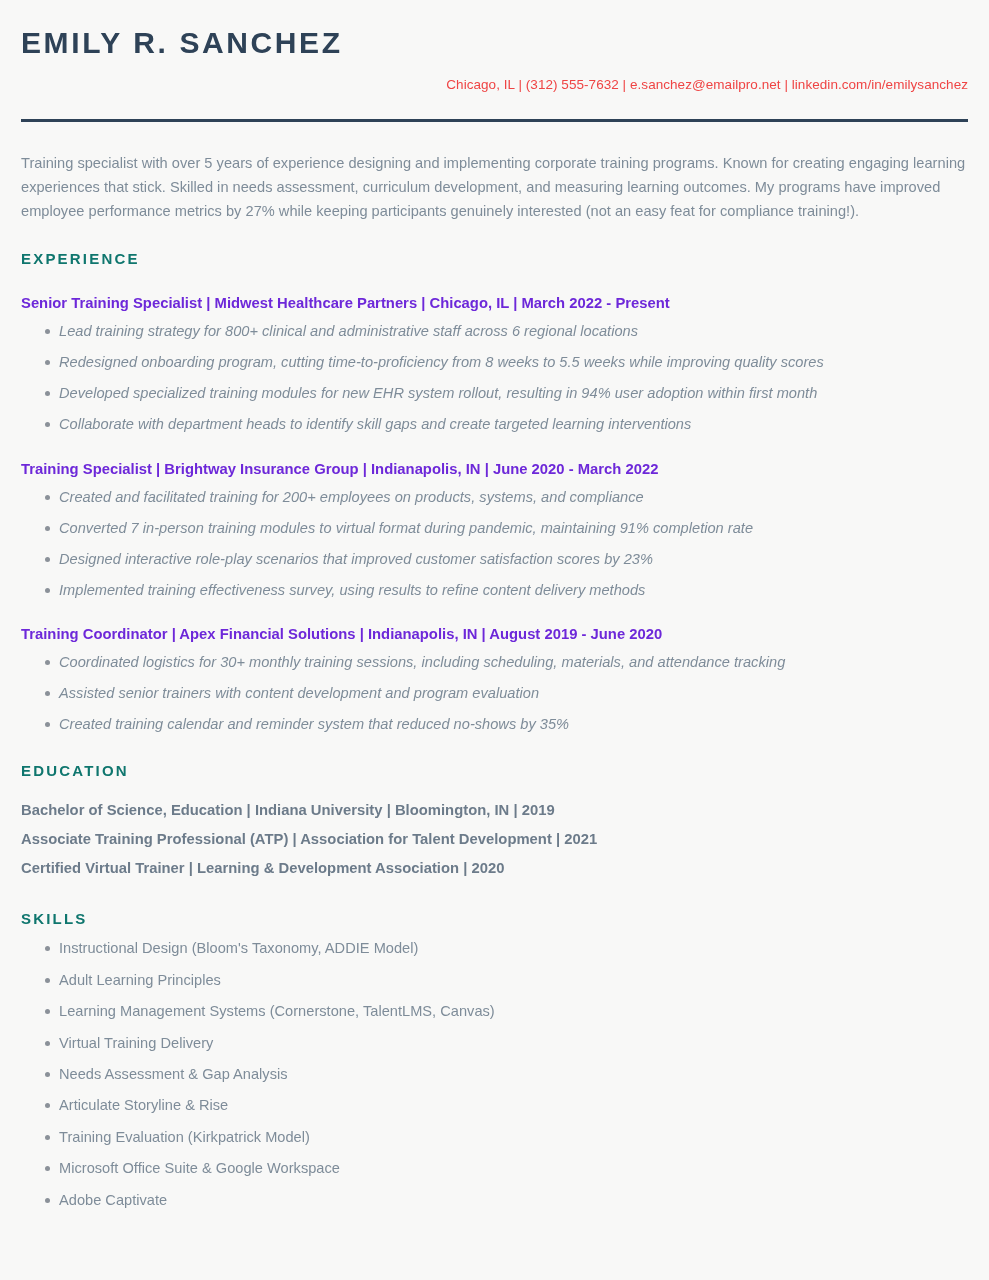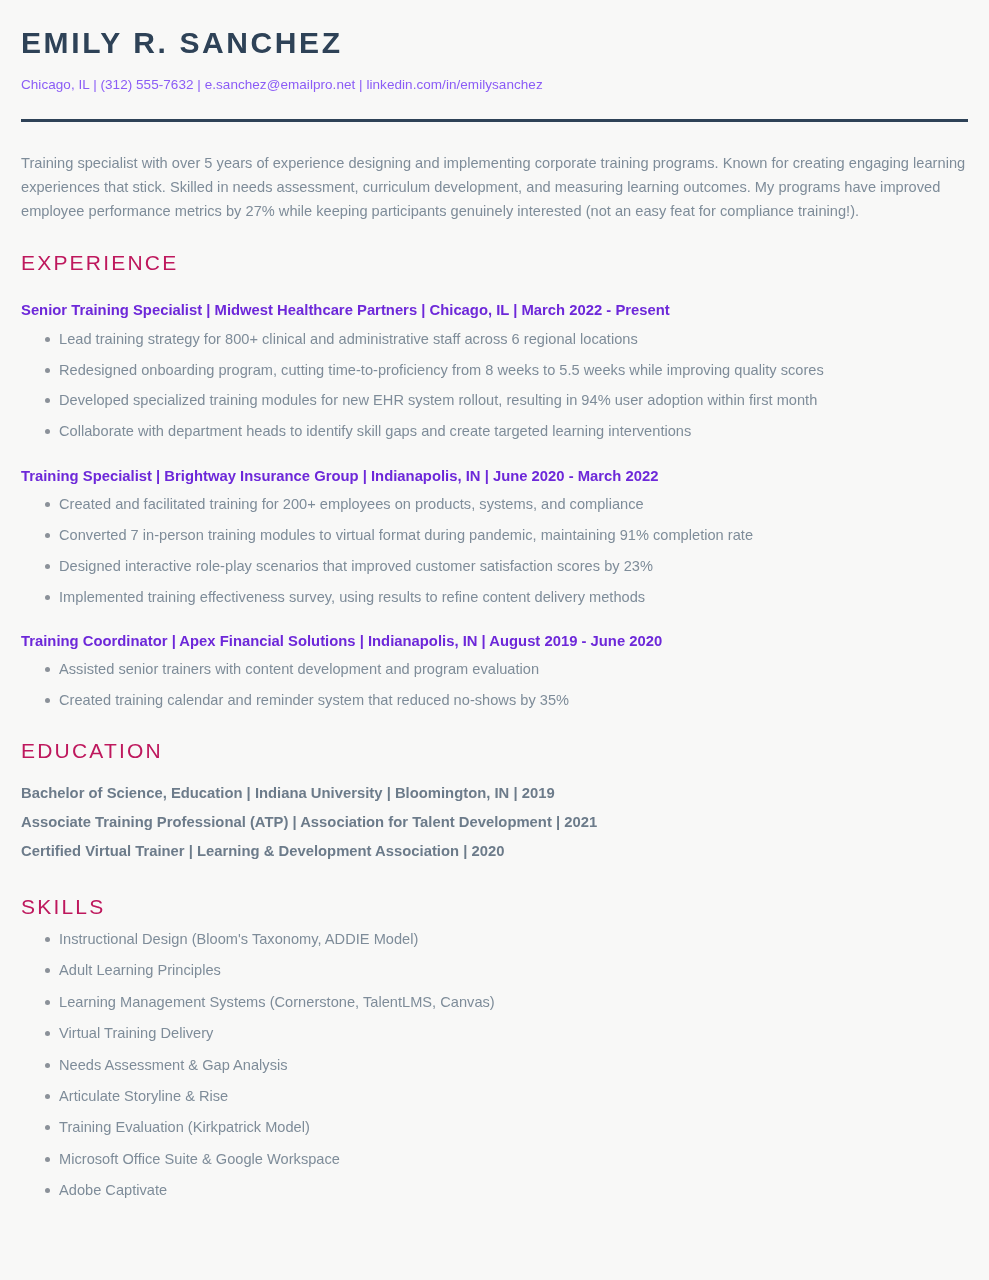--- a/index.html
+++ b/index.html
@@ -29,24 +29,25 @@
     font-size: 30px;
     font-weight: bold;
     letter-spacing: 2.6px;
     color: #2e4257;
     line-height: 1.1;
     margin: 0 0 0 0;
     padding-top: 4px;
   }
   .contact {
     font-size: 13.5px;
-    color: #8b5cf6;
+    color: #ef4444;
     margin-top: 17px;
     line-height: 1.3;
     letter-spacing: 0.05px;
+    text-align: right;
   }
   .rule {
     height: 3px;
     background: #2e4257;
     margin-top: 25px;
     margin-bottom: 0;
     width: 947px;
   }
 
   
@@ -54,24 +55,24 @@
     font-size: 14.6px;
     color: #7e8c99;
     line-height: 1.66;
     margin-top: 29px;
     max-width: 947px;
     letter-spacing: 0.02px;
   }
 
   
   .section-title {
-    font-size: 21px;
-    font-weight: normal;
+    font-size: 15px;
+    font-weight: bold;
     letter-spacing: 2.2px;
-    color: #be185d;
+    color: #0f766e;
     margin-top: 27px;
     margin-bottom: 0;
     line-height: 1.2;
   }
   .section-skills-title { margin-top: 32px; }
 
   
   .job { margin-top: 0; }
   .job-title {
     font-size: 14.8px;
@@ -90,20 +91,21 @@
     margin-top: 8px;
   }
   ul.bullets li {
     position: relative;
     font-size: 14.6px;
     color: #7e8c99;
     line-height: 1.4;
     padding-left: 38px;
     margin-bottom: 10.5px;
     letter-spacing: 0.02px;
+    font-style: italic;
   }
   ul.bullets li::before {
     content: "";
     position: absolute;
     left: 24px;
     top: 8px;
     width: 5px;
     height: 5px;
     border-radius: 50%;
     background: #8b9199;
@@ -178,20 +180,21 @@
         <ul class="bullets">
           <li>Created and facilitated training for 200+ employees on products, systems, and compliance</li>
           <li>Converted 7 in-person training modules to virtual format during pandemic, maintaining 91% completion rate</li>
           <li>Designed interactive role-play scenarios that improved customer satisfaction scores by 23%</li>
           <li>Implemented training effectiveness survey, using results to refine content delivery methods</li>
         </ul>
       </div>
       <div class="job">
         <div class="job-title">Training Coordinator | Apex Financial Solutions | Indianapolis, IN | August 2019 - June 2020</div>
         <ul class="bullets">
+          <li>Coordinated logistics for 30+ monthly training sessions, including scheduling, materials, and attendance tracking</li>
           <li>Assisted senior trainers with content development and program evaluation</li>
           <li>Created training calendar and reminder system that reduced no-shows by 35%</li>
         </ul>
       </div>
     </div>
 
   <h2 class="section-title">EDUCATION</h2>
 
   <div class="edu-list" id="education-list">
       <div class="edu-item">Bachelor of Science, Education | Indiana University | Bloomington, IN | 2019</div>

